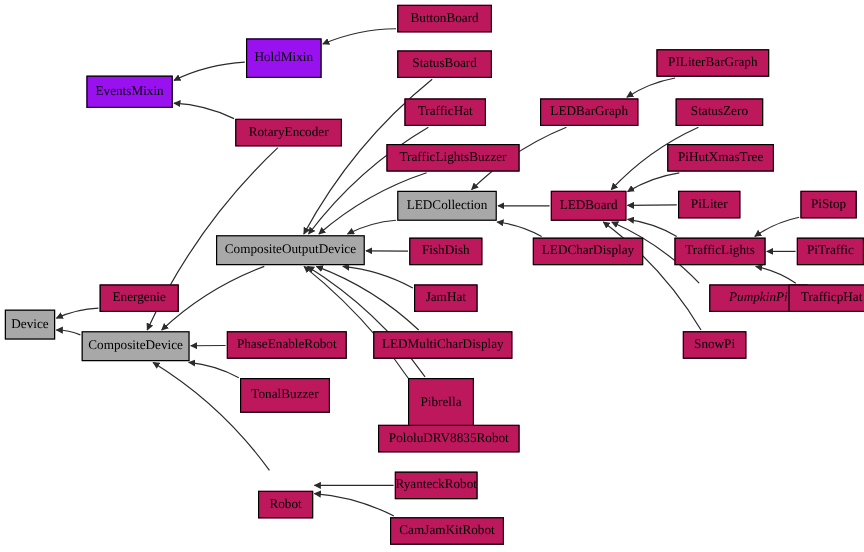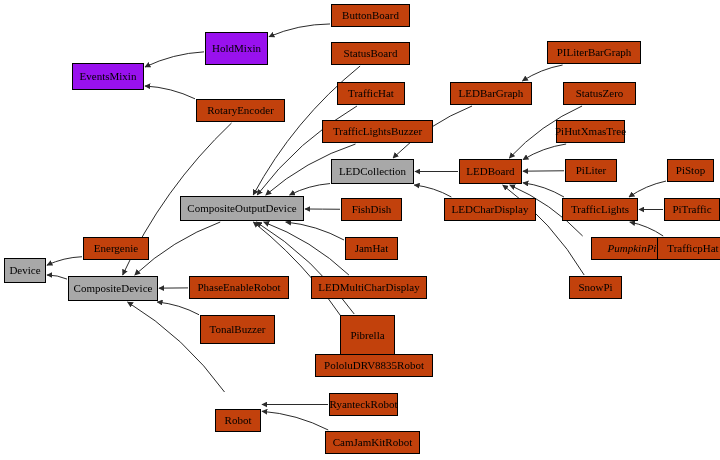--- a/index.html
+++ b/index.html
@@ -30,21 +30,21 @@
     display: flex;
     align-items: center;
     justify-content: center;
     font-size: 11px;
     line-height: 1;
     color: #000000;
     white-space: nowrap;
     letter-spacing: 0px;
     z-index: 2;
   }
-  .node.cyan  { background: #c2410c; }
+  .node.cyan  { background: #be185d; }
   .node.gray  { background: #a8a8a8; }
   .node.purple{ background: #9911ee; }
 </style>
 </head>
 <body>
 
 <div id="canvas">
   <svg id="edges" viewBox="0 0 720 460" width="720" height="460">
     <defs>
       <marker id="arrow" viewBox="0 0 10 10" refX="9" refY="5" markerWidth="6" markerHeight="6" orient="auto-start-reverse">
@@ -109,21 +109,21 @@
       </div>
       <div class="node cyan" style="left: 337px; top: 82px; width: 68px; height: 23px;">
         <span>TrafficHat</span>
       </div>
       <div class="node cyan" style="left: 450px; top: 82px; width: 82px; height: 23px;">
         <span>LEDBarGraph</span>
       </div>
       <div class="node cyan" style="left: 196px; top: 99px; width: 89px; height: 23px;">
         <span>RotaryEncoder</span>
       </div>
-      <div class="node cyan" style="left: 556px; top: 120px; width: 69px; height: 23px;">
+      <div class="node cyan" style="left: 556px; top: 120px; width: 89px; height: 23px;">
         <span>PiHutXmasTree</span>
       </div>
       <div class="node cyan" style="left: 322px; top: 120px; width: 111px; height: 23px;">
         <span>TrafficLightsBuzzer</span>
       </div>
       <div class="node gray" style="left: 331px; top: 159px; width: 83px; height: 25px;">
         <span>LEDCollection</span>
       </div>
       <div class="node cyan" style="left: 459px; top: 159px; width: 63px; height: 25px;">
         <span>LEDBoard</span>

